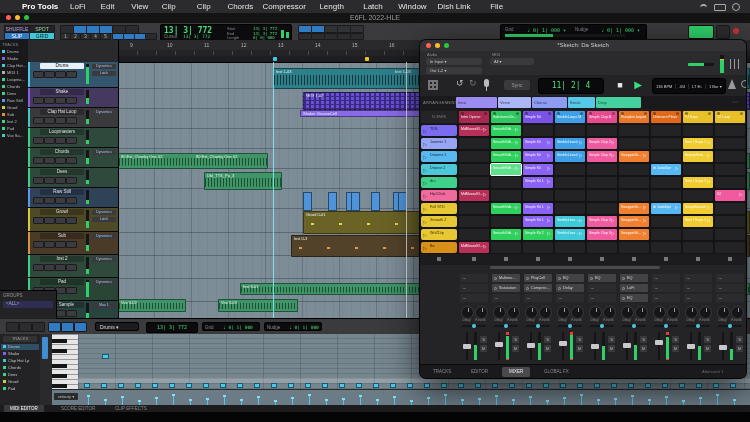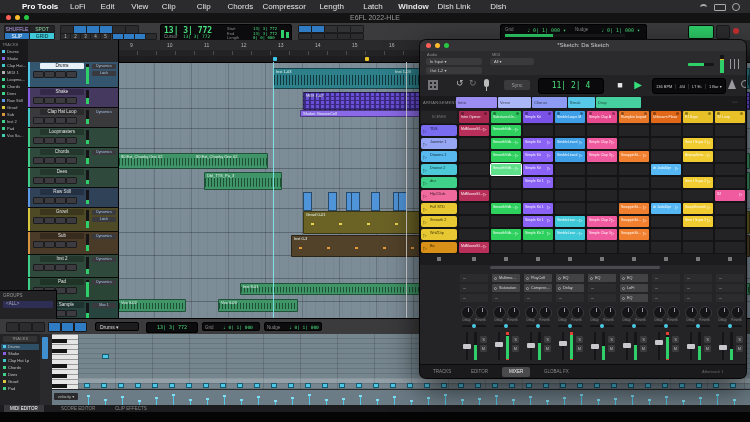--- a/index.html
+++ b/index.html
@@ -19,23 +19,23 @@
       <div class="abs" style="left: 22px; top: 2px; font-size: 8px; font-weight: bold; color: rgb(255, 255, 255);">Pro Tools</div>
       <div class="abs" style="left: 70px; top: 2px; font-size: 8px; color: rgb(227, 227, 227);">LoFi</div>
       <div class="abs" style="left: 100.6px; top: 2px; font-size: 8px; color: rgb(227, 227, 227);">Edit</div>
       <div class="abs" style="left: 131.2px; top: 2px; font-size: 8px; color: rgb(227, 227, 227);">View</div>
       <div class="abs" style="left: 161.8px; top: 2px; font-size: 8px; color: rgb(227, 227, 227);">Clip</div>
       <div class="abs" style="left: 196.8px; top: 2px; font-size: 8px; color: rgb(227, 227, 227);">Clip</div>
       <div class="abs" style="left: 227.4px; top: 2px; font-size: 8px; color: rgb(227, 227, 227);">Chords</div>
       <div class="abs" style="left: 262.4px; top: 2px; font-size: 8px; color: rgb(227, 227, 227);">Compressor</div>
       <div class="abs" style="left: 319.4px; top: 2px; font-size: 8px; color: rgb(227, 227, 227);">Length</div>
       <div class="abs" style="left: 363.2px; top: 2px; font-size: 8px; color: rgb(227, 227, 227);">Latch</div>
-      <div class="abs" style="left: 398.2px; top: 2px; font-size: 8px; color: rgb(227, 227, 227); font-weight: bold;">Window</div>
+      <div class="abs" style="left: 398.2px; top: 2px; font-size: 8px; color: rgb(227, 227, 227);">Window</div>
       <div class="abs" style="left: 437.6px; top: 2px; font-size: 8px; color: rgb(227, 227, 227);">Dish Link</div>
-      <div class="abs" style="left: 490.2px; top: 2px; font-size: 8px; color: rgb(227, 227, 227);">Dish</div>
+      <div class="abs" style="left: 490.2px; top: 2px; font-size: 8px; color: rgb(227, 227, 227);">File</div>
       <div class="abs" style="left: 700px; top: 4px; width: 7px; height: 4px; border-top: 2px solid rgb(170, 170, 170); border-radius: 4px 4px 0px 0px;"></div>
       <div class="abs" style="left: 714px; top: 4px; width: 10px; height: 5px; border: 1px solid rgb(170, 170, 170); border-radius: 1px;"></div>
       <div class="abs" style="left: 732px; top: 3px; width: 6px; height: 6px; border: 1px solid rgb(170, 170, 170); border-radius: 50%;"></div>
     </div>
     <div class="abs" style="left: 0px; top: 13px; width: 750px; height: 10px; background: rgb(20, 20, 20);">
       <div class="abs" style="left: 6px; top: 2px; width: 5px; height: 5px; border-radius: 50%; background: rgb(255, 95, 87);"></div>
       <div class="abs" style="left: 15px; top: 2px; width: 5px; height: 5px; border-radius: 50%; background: rgb(254, 188, 46);"></div>
       <div class="abs" style="left: 24px; top: 2px; width: 5px; height: 5px; border-radius: 50%; background: rgb(40, 200, 64);"></div>
       <div class="abs" style="left: 0px; top: 1px; width: 750px; text-align: center; font-size: 7px; color: rgb(154, 154, 154);">E6FL 2022-HLE</div>
     </div>

